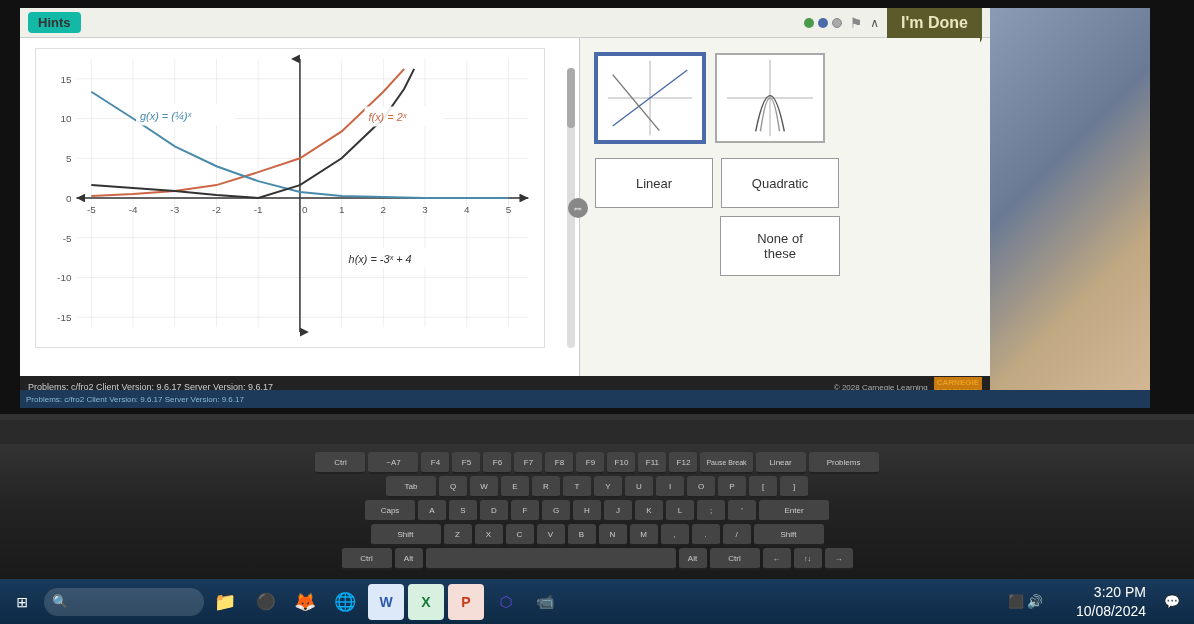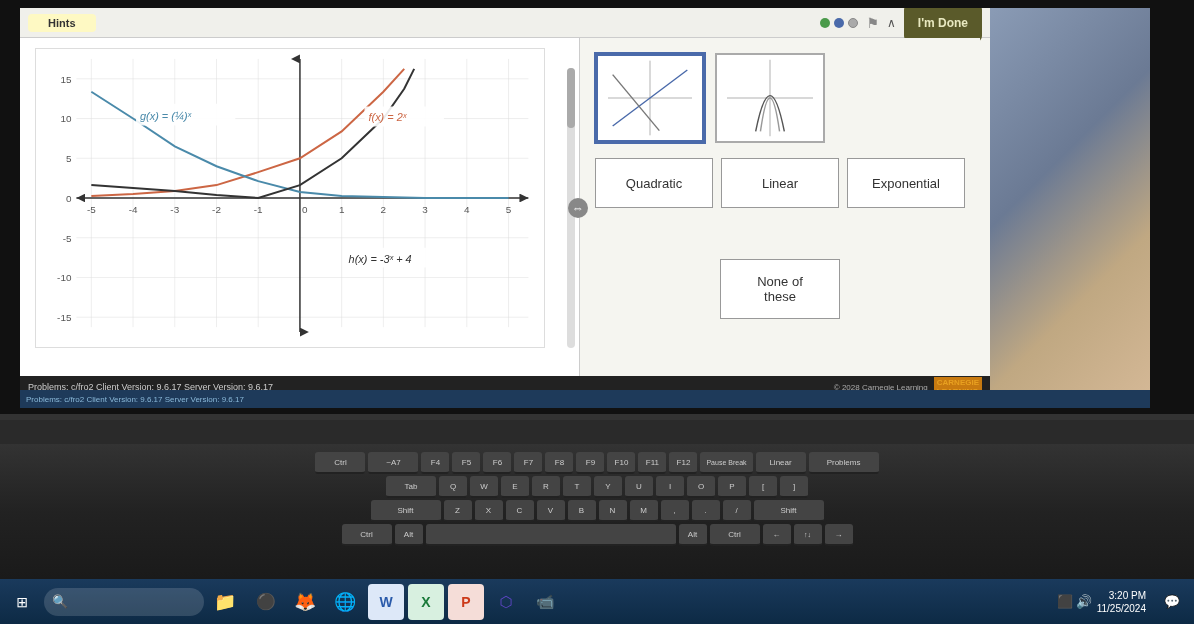--- a/index.html
+++ b/index.html
@@ -67,26 +67,26 @@
       height: 30px;
       background: #f0f0eb;
       border-bottom: 1px solid #ccc;
       display: flex;
       align-items: center;
       padding: 0 8px;
       gap: 8px;
     }
 
     .hints-btn {
-      background: #fef9c3;
+      background: #14b8a6;
       color: #333;
       border: none;
       border-radius: 4px;
-      padding: 3px 20px;
-      font-size: 11px;
+      padding: 3px 10px;
+      font-size: 13px;
       font-weight: bold;
       cursor: pointer;
     }
 
     .toolbar-spacer { flex: 1; }
 
     .toolbar-dots {
       display: flex;
       gap: 4px;
       align-items: center;
@@ -109,21 +109,21 @@
       font-size: 12px;
       color: #555;
     }
 
     .im-done-btn {
       background: #5a5a2a;
       color: #e8e8c0;
       border: none;
       border-radius: 6px;
       padding: 12px 14px;
-      font-size: 12px;
+      font-size: 16px;
       font-weight: bold;
       cursor: pointer;
     }
 
     
     .content-area {
       position: absolute;
       top: 30px; left: 0;
       width: 970px;
       height: 345px;
@@ -242,21 +242,20 @@
       text-align: center;
       cursor: pointer;
       font-size: 13px;
       font-weight: 500;
       color: #333;
       width: 120px;
       min-height: 60px;
       display: flex;
       align-items: center;
       justify-content: center;
-      margin-top: 43px;
     }
 
     
     .expand-btn {
       position: absolute;
       left: 548px;
       top: 160px;
       width: 20px;
       height: 20px;
       background: #888;
@@ -340,23 +339,24 @@
       gap: 4px;
       cursor: pointer;
     }
 
     .taskbar-search span { color: #aaa; font-size: 11px; }
 
     .taskbar-spacer { flex: 1; }
 
     .taskbar-clock {
       color: white;
-      font-size: 10px;
+      font-size: 14px;
       text-align: right;
       margin-right: 4px;
+      margin-left: 28px;
     }
 
     .taskbar-clock div { line-height: 1.3; }
 
     .sys-icons {
       display: flex;
       gap: 3px;
       align-items: center;
     }
 
@@ -566,23 +566,22 @@
                   <line x1="55" y1="5" x2="55" y2="85" stroke="#999" stroke-width="0.8"></line>
 
                   <path d="M40,80 Q55,5 70,80" fill="none" stroke="#555" stroke-width="1.5"></path>
 
                   <path d="M45,80 Q55,10 65,80" fill="none" stroke="#999" stroke-width="1.5"></path>
                 </svg>
               </div>
             </div>
 
             <div class="text-choices">
+              <div class="text-choice">Linear</div>
               <div class="text-choice">Quadratic</div>
-              <div class="text-choice">Linear</div>
-              <div class="text-choice">Exponential</div>
             </div>
 
             <div class="none-choice-row">
               <div class="none-choice">None of<br>these</div>
             </div>
           </div>
         </div>
 
         <div class="footer">
           <span class="footer-left">Problems: c/fro2  Client Version: 9.6.17  Server Version: 9.6.17</span>
@@ -628,20 +627,35 @@
         <div class="key">T</div>
         <div class="key">Y</div>
         <div class="key">U</div>
         <div class="key">I</div>
         <div class="key">O</div>
         <div class="key">P</div>
         <div class="key">[</div>
         <div class="key">]</div>
       </div>
       <div class="key-row">
+        <div class="key key-wide">Caps</div>
+        <div class="key">A</div>
+        <div class="key">S</div>
+        <div class="key">D</div>
+        <div class="key">F</div>
+        <div class="key">G</div>
+        <div class="key">H</div>
+        <div class="key">J</div>
+        <div class="key">K</div>
+        <div class="key">L</div>
+        <div class="key">;</div>
+        <div class="key">'</div>
+        <div class="key key-wider">Enter</div>
+      </div>
+      <div class="key-row">
         <div class="key key-wider">Shift</div>
         <div class="key">Z</div>
         <div class="key">X</div>
         <div class="key">C</div>
         <div class="key">V</div>
         <div class="key">B</div>
         <div class="key">N</div>
         <div class="key">M</div>
         <div class="key">,</div>
         <div class="key">.</div>
@@ -678,18 +692,18 @@
     <div class="taskbar-item" style="color:#cc3a1a; font-size:14px; font-weight:bold; background:#f5ddd8; border-radius:4px; padding:2px 4px;">P</div>
     <div class="taskbar-item" style="color:#6046c8; font-size:15px;">⬡</div>
     <div class="taskbar-item" style="color:#2a7de1; font-size:15px;">📹</div>
     <div class="taskbar-spacer"></div>
     <div class="sys-icons">
       <span class="sys-icon">⬛</span>
       <span class="sys-icon">🔊</span>
     </div>
     <div class="taskbar-clock">
       <div>3:20 PM</div>
-      <div>11/25/2024</div>
+      <div>10/08/2024</div>
     </div>
     <div class="taskbar-item" style="color:#aaa; font-size:13px;">💬</div>
   </div>
 
 </div>
 
 </body></html>

